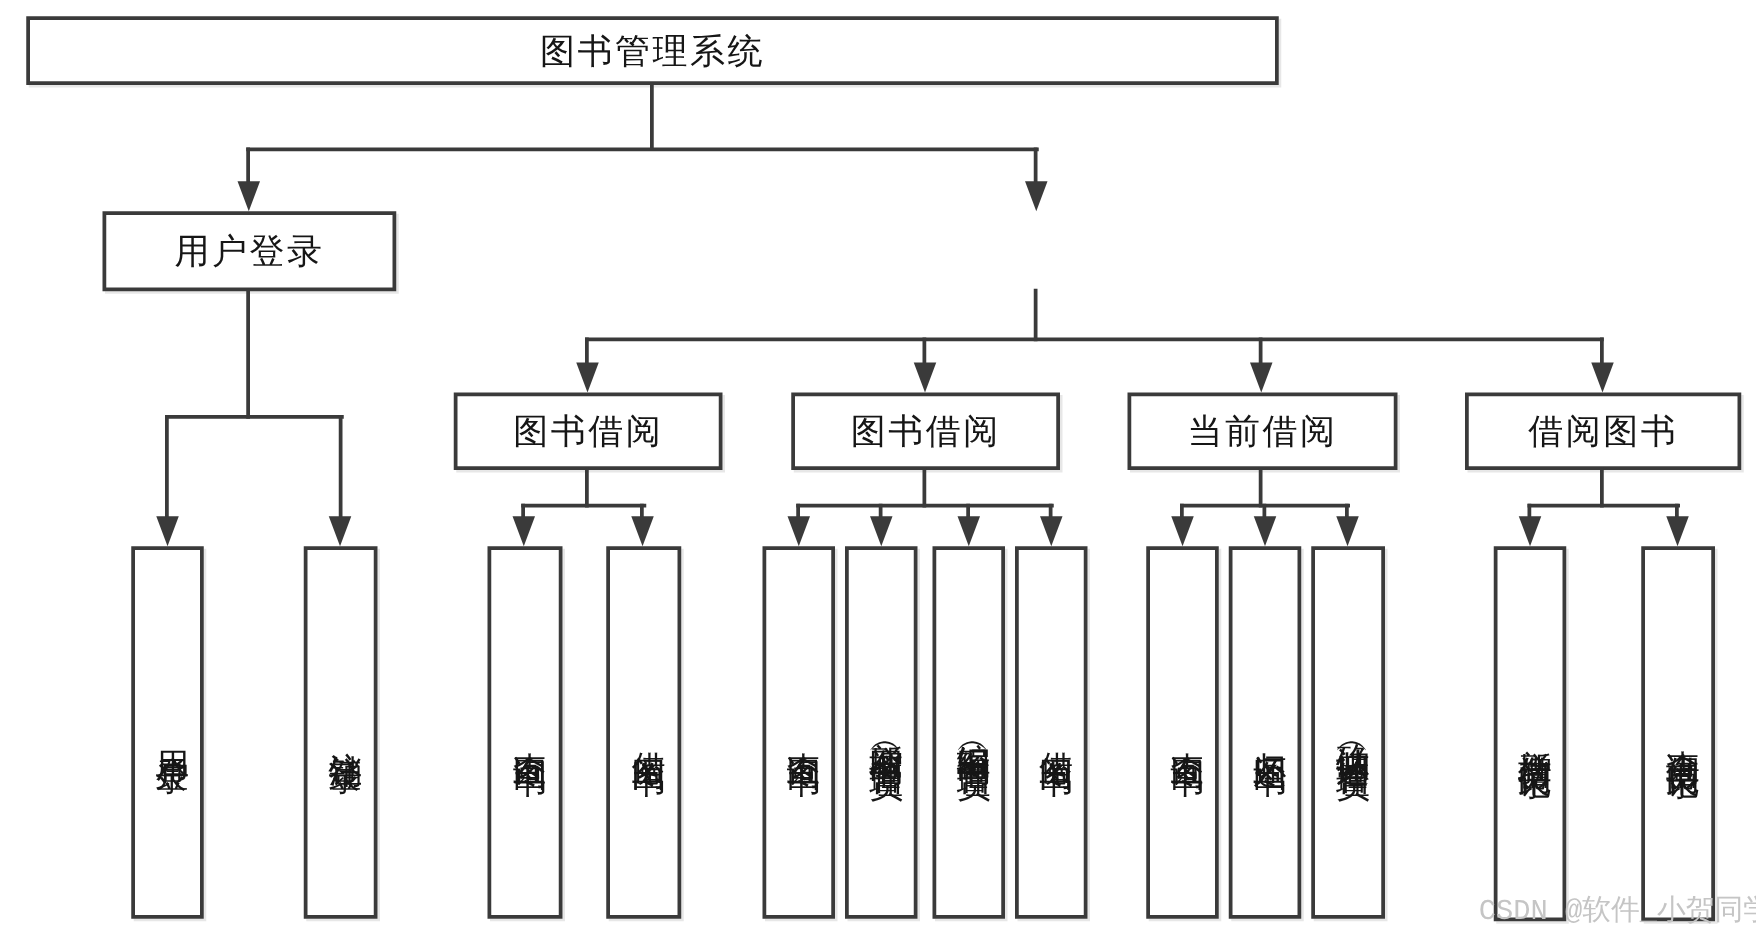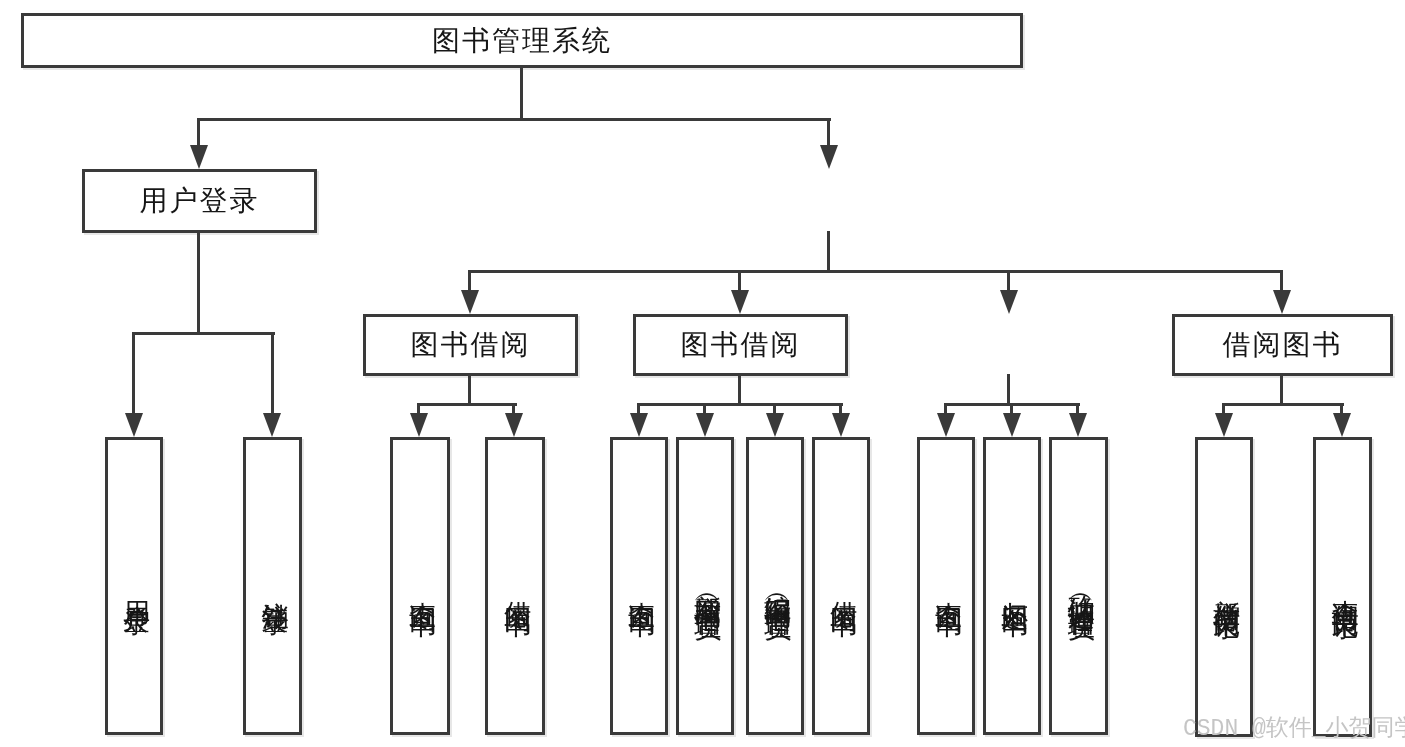--- a/index.html
+++ b/index.html
@@ -40,20 +40,23 @@
 
   <div class="box h" style="left:82px;top:169px;width:235px;height:64px">
     <span>用户登录</span>
   </div>
 
   <div class="box h" style="left:363px;top:314px;width:215px;height:62px">
     <span>图书借阅</span>
   </div>
   <div class="box h" style="left:633px;top:314px;width:215px;height:62px">
     <span>图书借阅</span>
+  </div>
+  <div class="box h" style="left:902px;top:314px;width:216px;height:62px">
+    <span>当前借阅</span>
   </div>
   <div class="box h" style="left:1172px;top:314px;width:221px;height:62px">
     <span>借阅图书</span>
   </div>
 
   <div class="box v" style="left:105px;top:437px;width:58px;height:298px">
     <span>用户登录</span>
   </div>
   <div class="box v" style="left:243px;top:437px;width:59px;height:298px">
     <span>注销登录</span>

